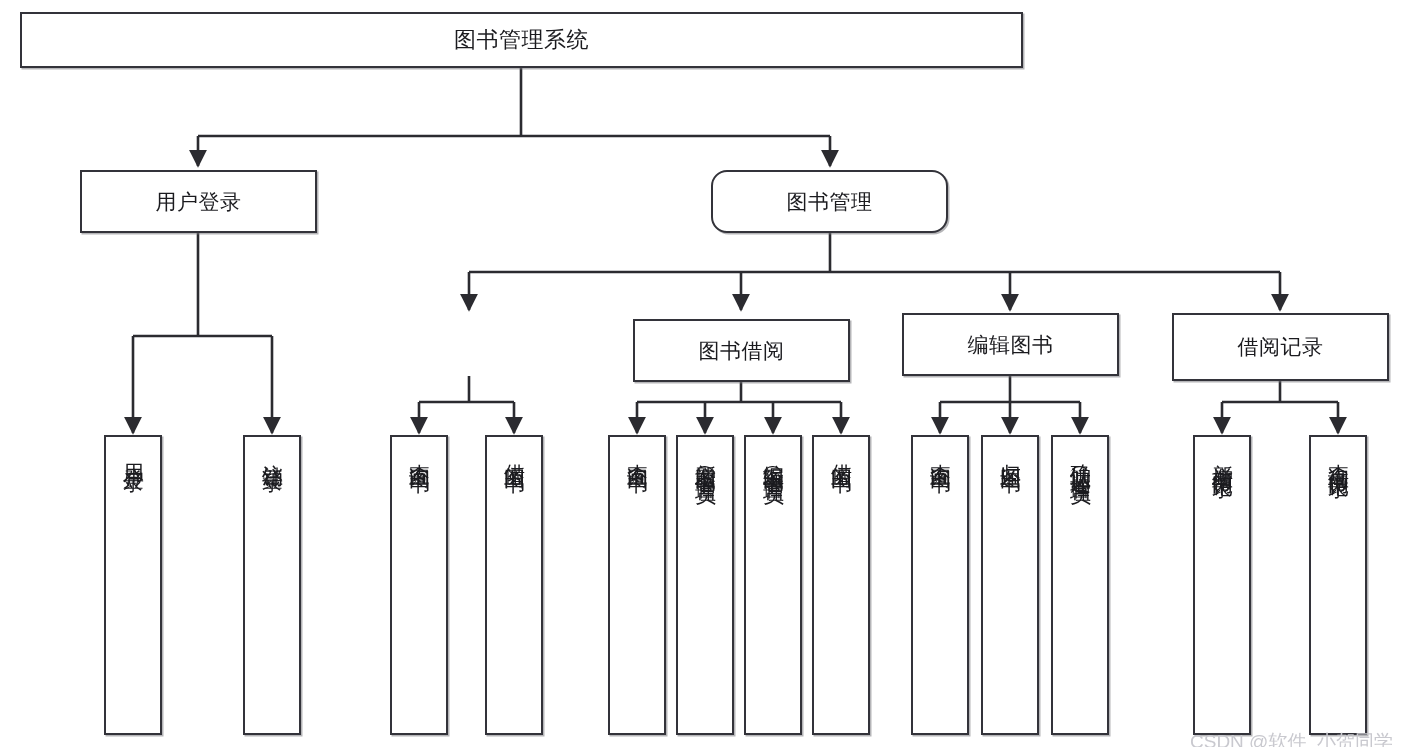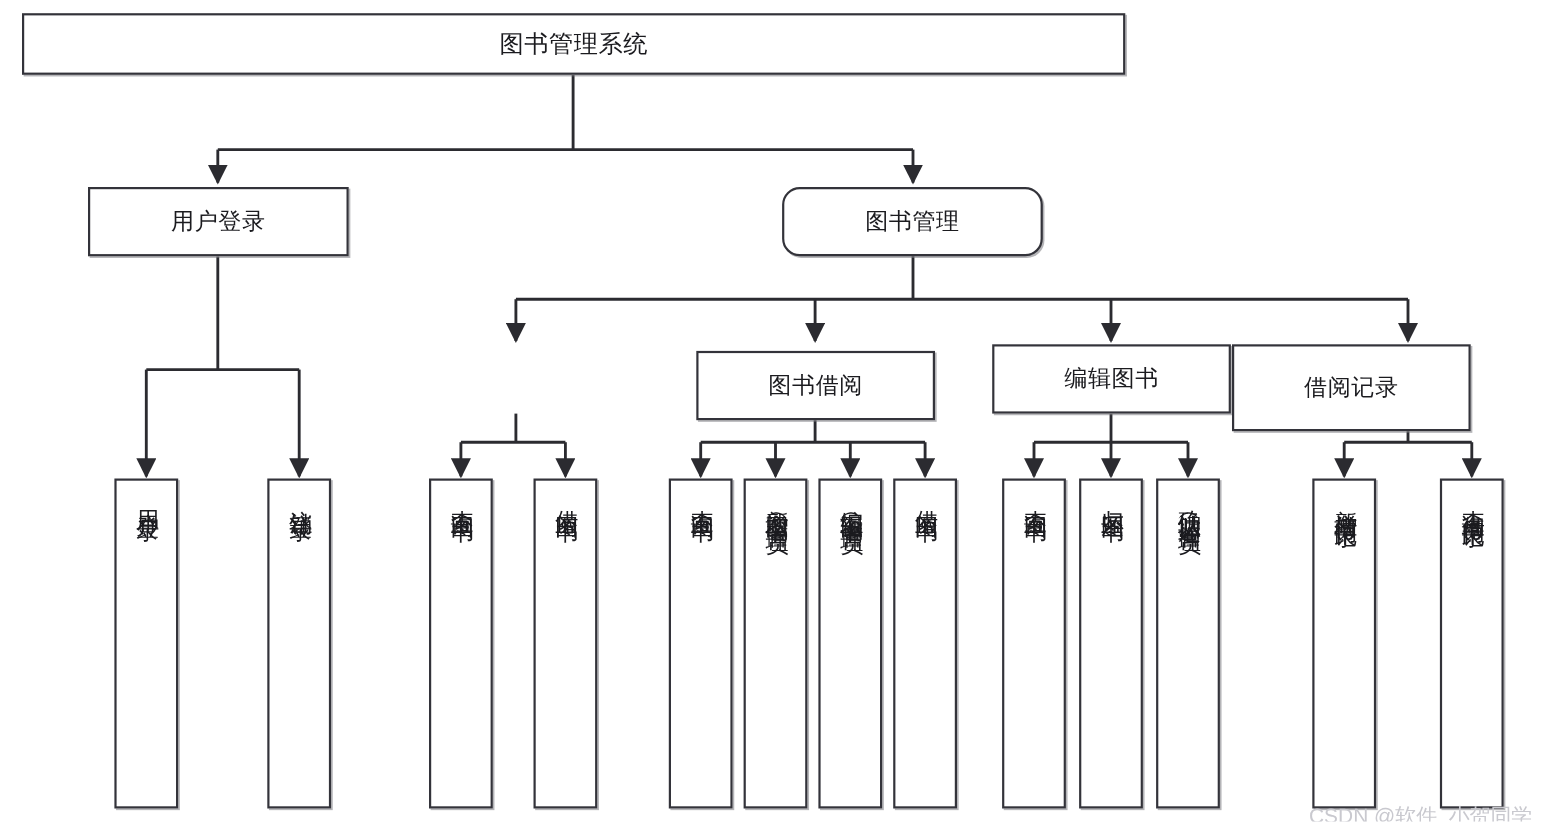--- a/index.html
+++ b/index.html
@@ -142,21 +142,21 @@
 
 
   <div class="node h" style="left:633px; top:319px; width:217px; height:63px;">
     <span class="node-label">图书借阅</span>
   </div>
 
   <div class="node h" style="left:902px; top:313px; width:217px; height:63px;">
     <span class="node-label">编辑图书</span>
   </div>
 
-  <div class="node h" style="left:1120px; top:313px; width:217px; height:79px;">
+  <div class="node h" style="left:1172px; top:313px; width:217px; height:68px;">
     <span class="node-label">借阅记录</span>
   </div>
 
   <div class="node v" style="left:104px; top:435px; width:58px; height:300px;">
     <span class="node-label">用户登录</span>
   </div>
   <div class="node v" style="left:243px; top:435px; width:58px; height:300px;">
     <span class="node-label">注销登录</span>
   </div>
 

